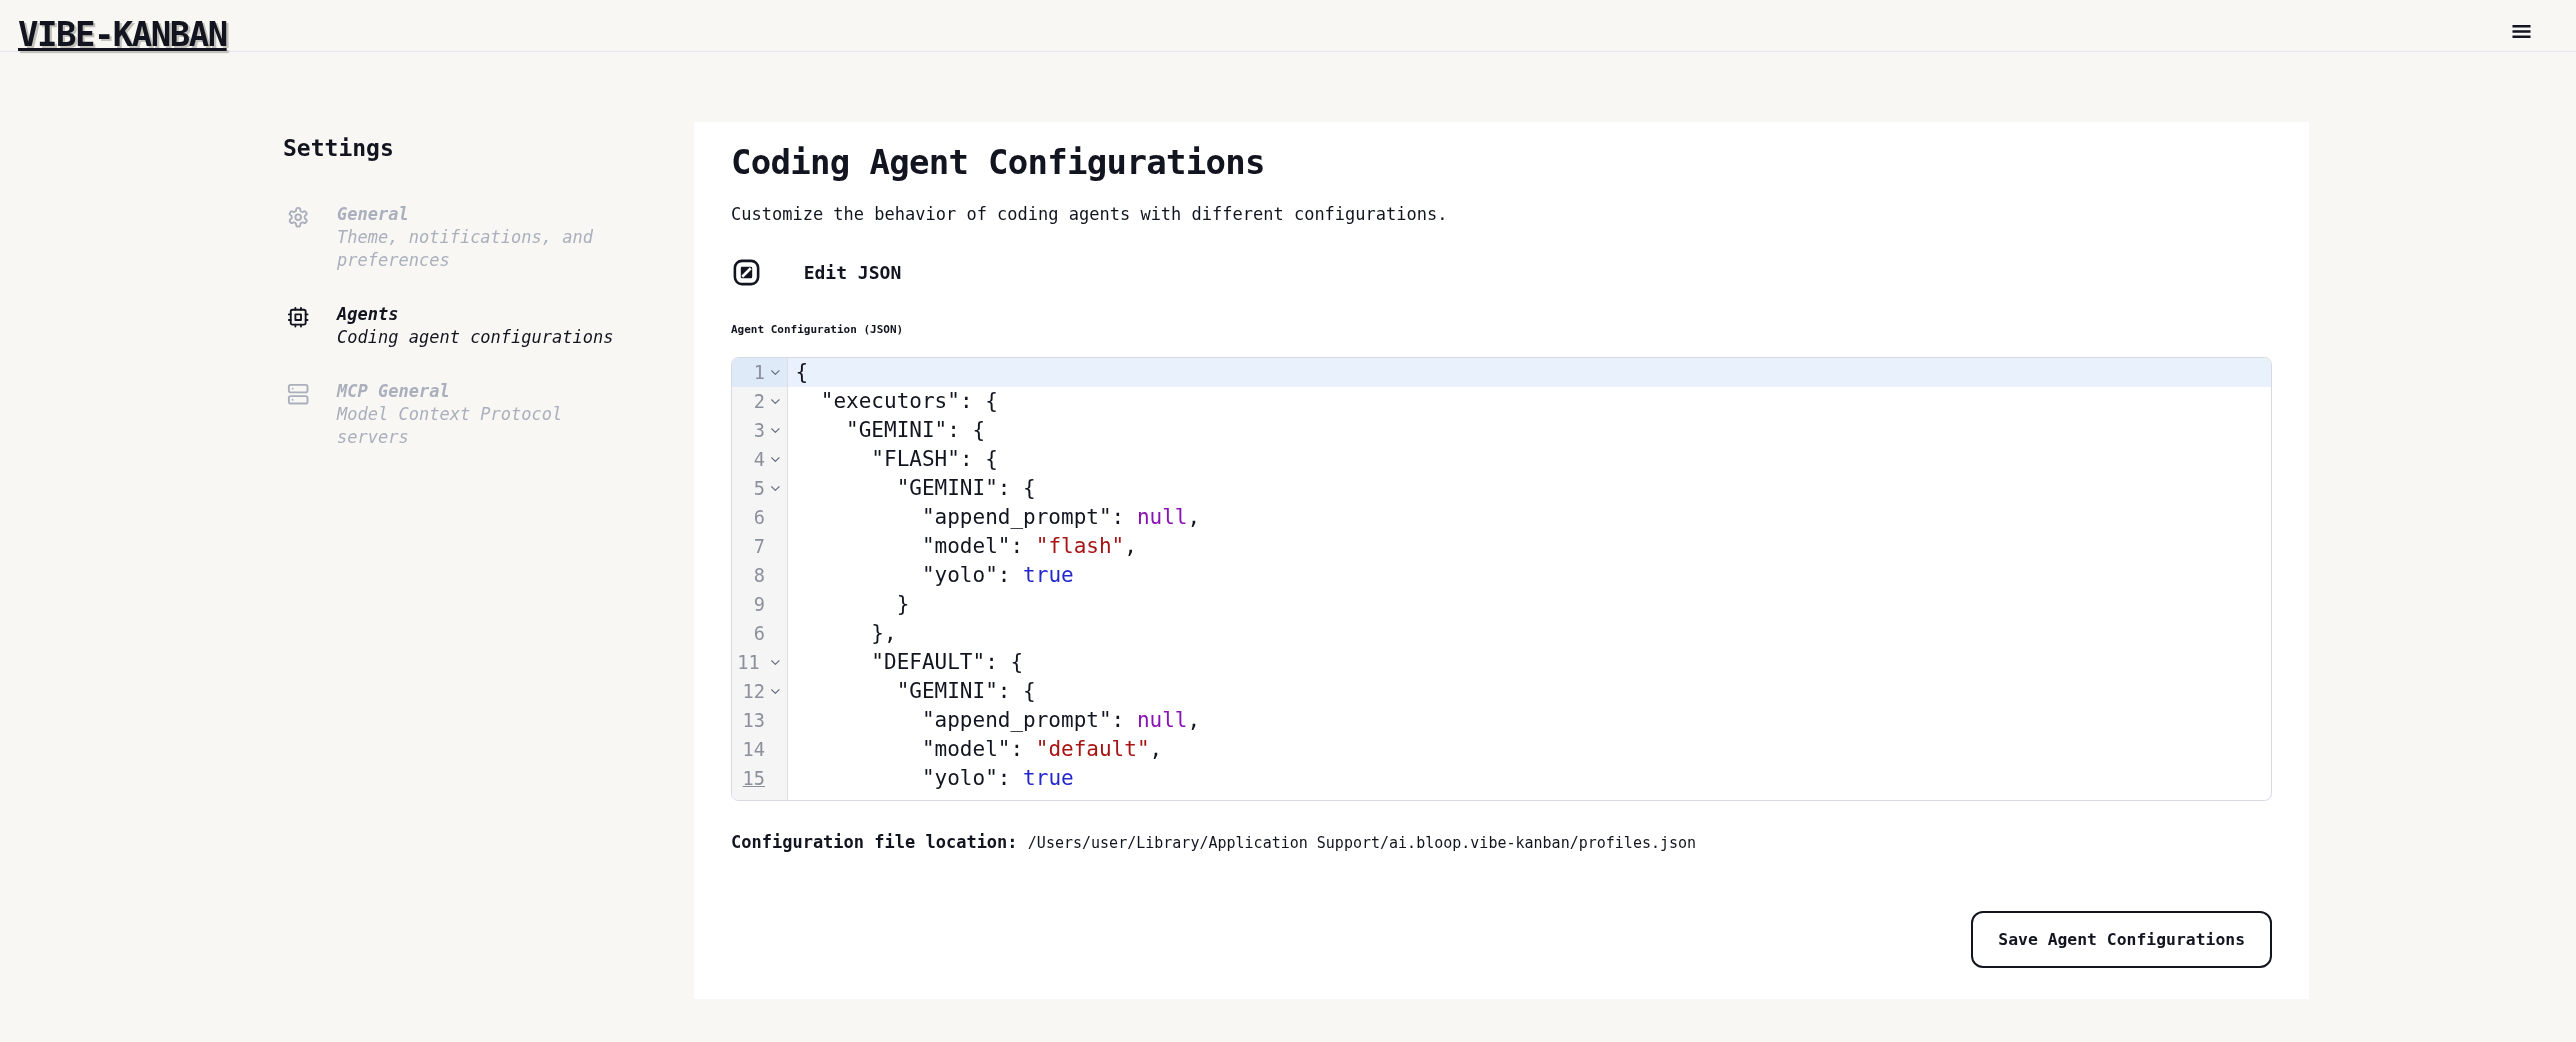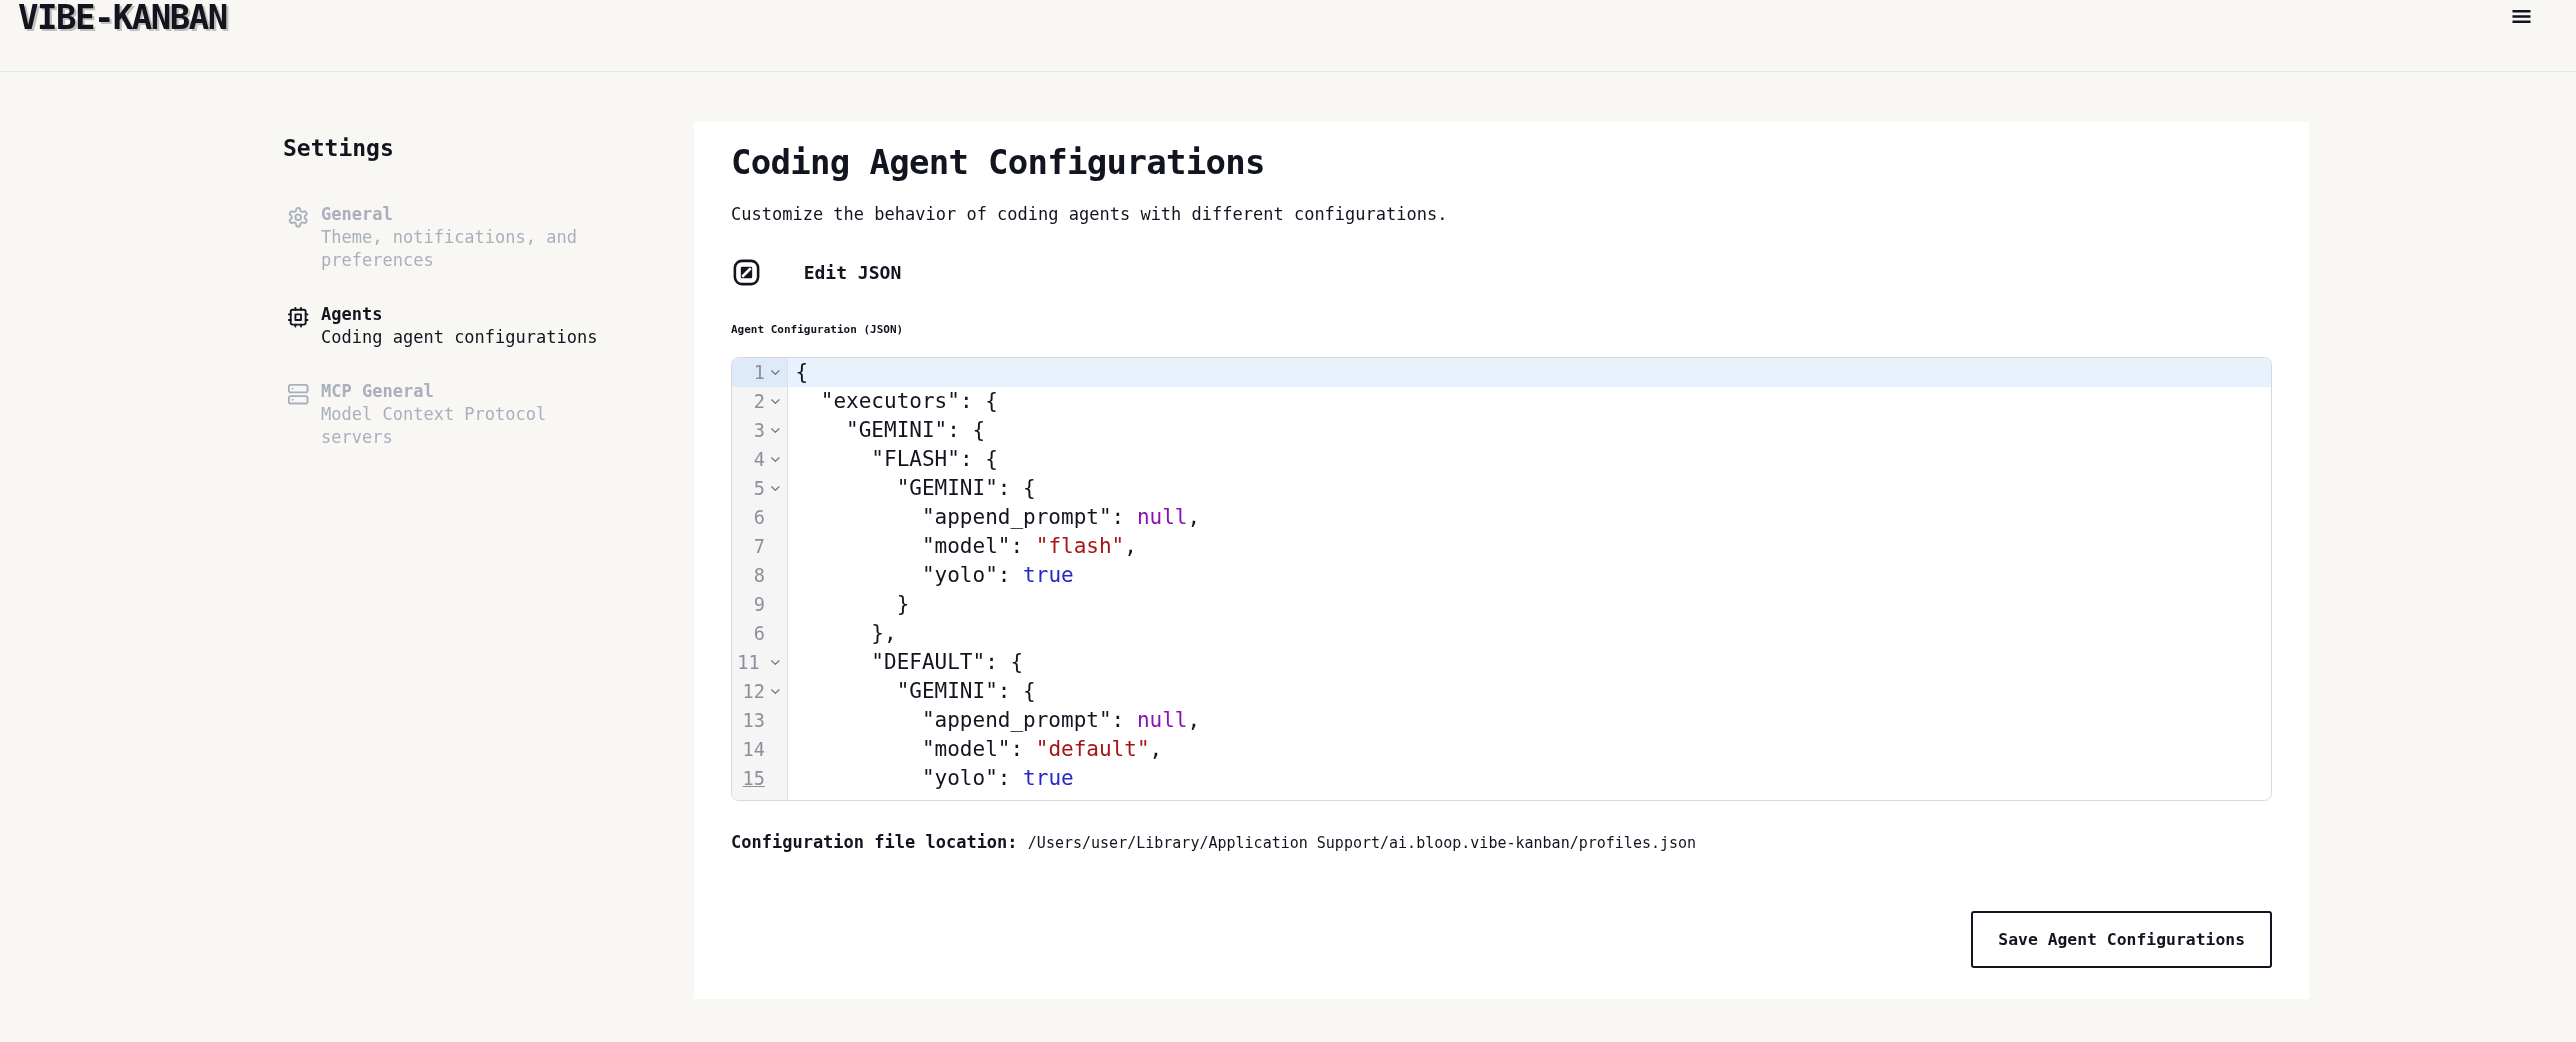--- a/index.html
+++ b/index.html
@@ -1,38 +1,38 @@
 <!DOCTYPE html>
 <html style="font-size:12px"><head>
 <meta charset="utf-8">
 <style>
   html,body{margin:0;padding:0;width:2576px;height:1043px;overflow:hidden;
     background:#f8f7f3;color:#12151f;
     font-family:"DejaVu Sans Mono","Liberation Mono",monospace;}
   *{box-sizing:border-box;}
 
   
-  .topbar{position:absolute;left:0;top:0;width:2576px;height:72px;background:#f8f7f3;
-    border-bottom:1.5px solid #e3e6f0;display:flex;align-items:flex-start;
-    justify-content:space-between;padding:0 37px 0 18px;}
+  .topbar{position:absolute;left:0;top:0;width:2576px;height:52px;background:#f8f7f3;
+    border-bottom:1.5px solid #e3e6f0;display:flex;align-items:flex-end;
+    justify-content:space-between;padding:0 37px 0 18px;text-decoration:underline;}
   .logo{font-size:34px;font-weight:900;letter-spacing:-1.5px;line-height:1;
     text-shadow:2.2px 2.2px 0 #c3c1bc;cursor:pointer;}
   .menu-btn{width:36px;height:36px;display:flex;align-items:center;justify-content:center;
     cursor:pointer;background:none;border:none;padding:0;}
   .menu-btn svg{width:21px;height:21px;}
 
   
   .sidebar{position:absolute;left:283px;top:133px;width:358px;}
   .side-title{font-size:23px;font-weight:700;line-height:30px;}
   .side-items{margin-top:40px;}
   .side-item{display:flex;align-items:flex-start;margin-bottom:31px;cursor:pointer;color:#12151f;}
   .side-item.muted{color:#a9afbc;}
   .side-icon{width:22.4px;height:22.4px;margin:3px 0 0 3.7px;flex:none;}
   .side-icon svg{width:100%;height:100%;display:block;}
-  .side-text{margin-left:12px;}
+  .side-text{margin-left:28px;font-style:italic;}
   .side-label{font-size:17px;font-weight:700;line-height:23px;}
   .side-desc{font-size:17px;line-height:23px;width:295px;}
 
   
   .panel{position:absolute;left:694px;top:122px;width:1615px;height:877px;background:#ffffff;
     padding:19.4px 37px 0 37px;}
   .page-title{font-size:34px;line-height:42px;font-weight:700;margin:0;letter-spacing:-0.7px;}
   .page-sub{font-size:17px;line-height:22.4px;margin-top:19.4px;}
   .edit-row{margin-top:31px;display:flex;align-items:center;height:33px;width:max-content;cursor:pointer;gap:32px;}
   .edit-icon{width:31px;height:31px;flex:none;}
@@ -51,21 +51,21 @@
   .cm-chev svg{width:12.7px;height:12.7px;display:block;}
   .cm-line{flex:1;font-size:21px;line-height:29px;white-space:pre;padding-left:7.5px;}
   .cm-row.active .cm-line{background:#e9f2fc;}
   .cm-row.active .cm-gut{background:#dfeaf8;}
 
   
   .file-loc{margin-top:30px;font-size:17px;line-height:22.4px;}
   .file-loc .lbl{font-weight:700;}
   .file-loc .path{font-size:15px;font-weight:400;}
   .save-row{margin-top:56px;display:flex;justify-content:flex-end;}
-  .save-btn{height:57px;padding:0 25px;border:2.2px solid #12151f;border-radius:3px;background:#ffffff;
+  .save-btn{height:57px;padding:0 25px;border:2.2px solid #12151f;border-radius:12px;background:#ffffff;
     color:#12151f;font-family:inherit;font-size:16.4px;font-weight:700;
     display:flex;align-items:center;cursor:pointer;}
 </style>
 </head>
 <body>
 
 <header class="topbar">
   <div class="logo">VIBE-KANBAN</div>
   <button class="menu-btn">
     <span>

